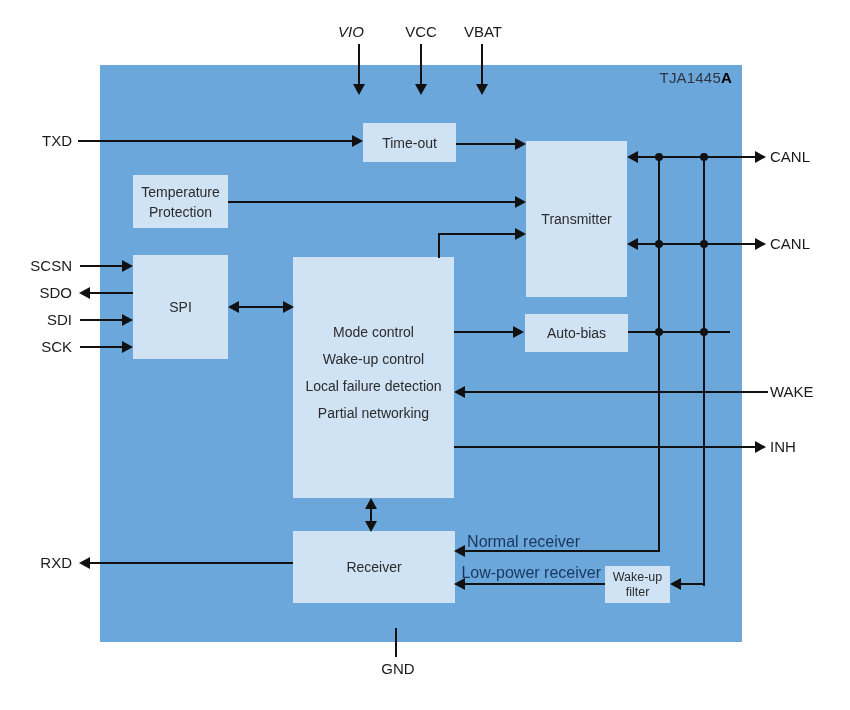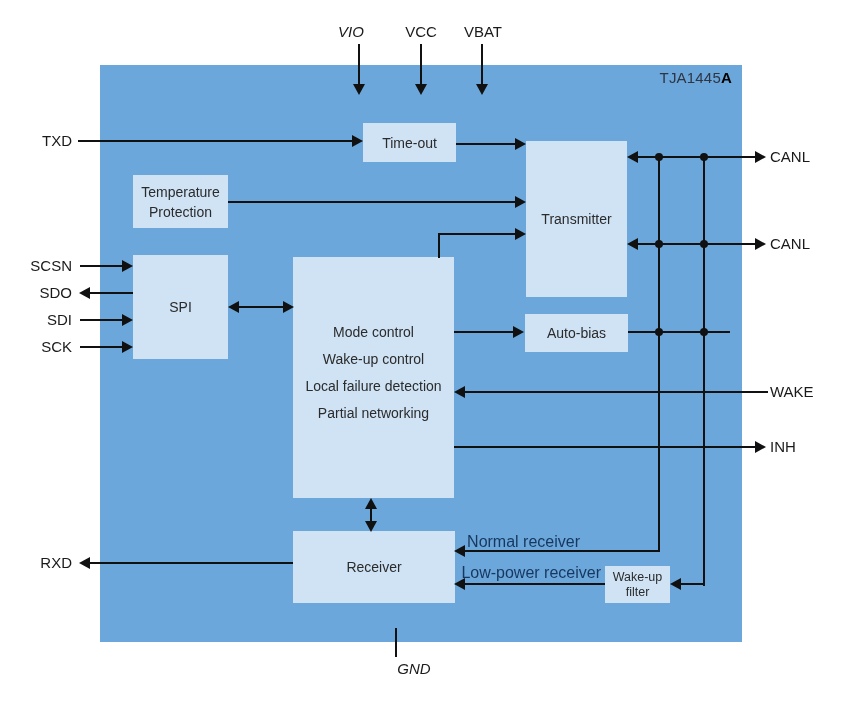--- a/index.html
+++ b/index.html
@@ -161,15 +161,15 @@
   <div class="ann" style="left:460px;top:534px;width:120px;">Normal receiver</div>
 
   <div class="lh" style="left:465px;top:583px;width:140px;"></div>
   <div class="ar left" style="left:454px;top:578px;"></div>
   <div class="ann" style="left:460px;top:565px;width:141px;">Low-power receiver</div>
 
   <div class="lh" style="left:681px;top:583px;width:24px;"></div>
   <div class="ar left" style="left:670px;top:578px;"></div>
 
   <div class="lv" style="left:395px;top:628px;height:29px;"></div>
-  <div class="pin c" style="left:389px;top:659px;width:50px;font-style:italic;">GND</div>
+  <div class="pin c" style="left:373px;top:659px;width:50px;">GND</div>
 
 </div>
 
 </body></html>

